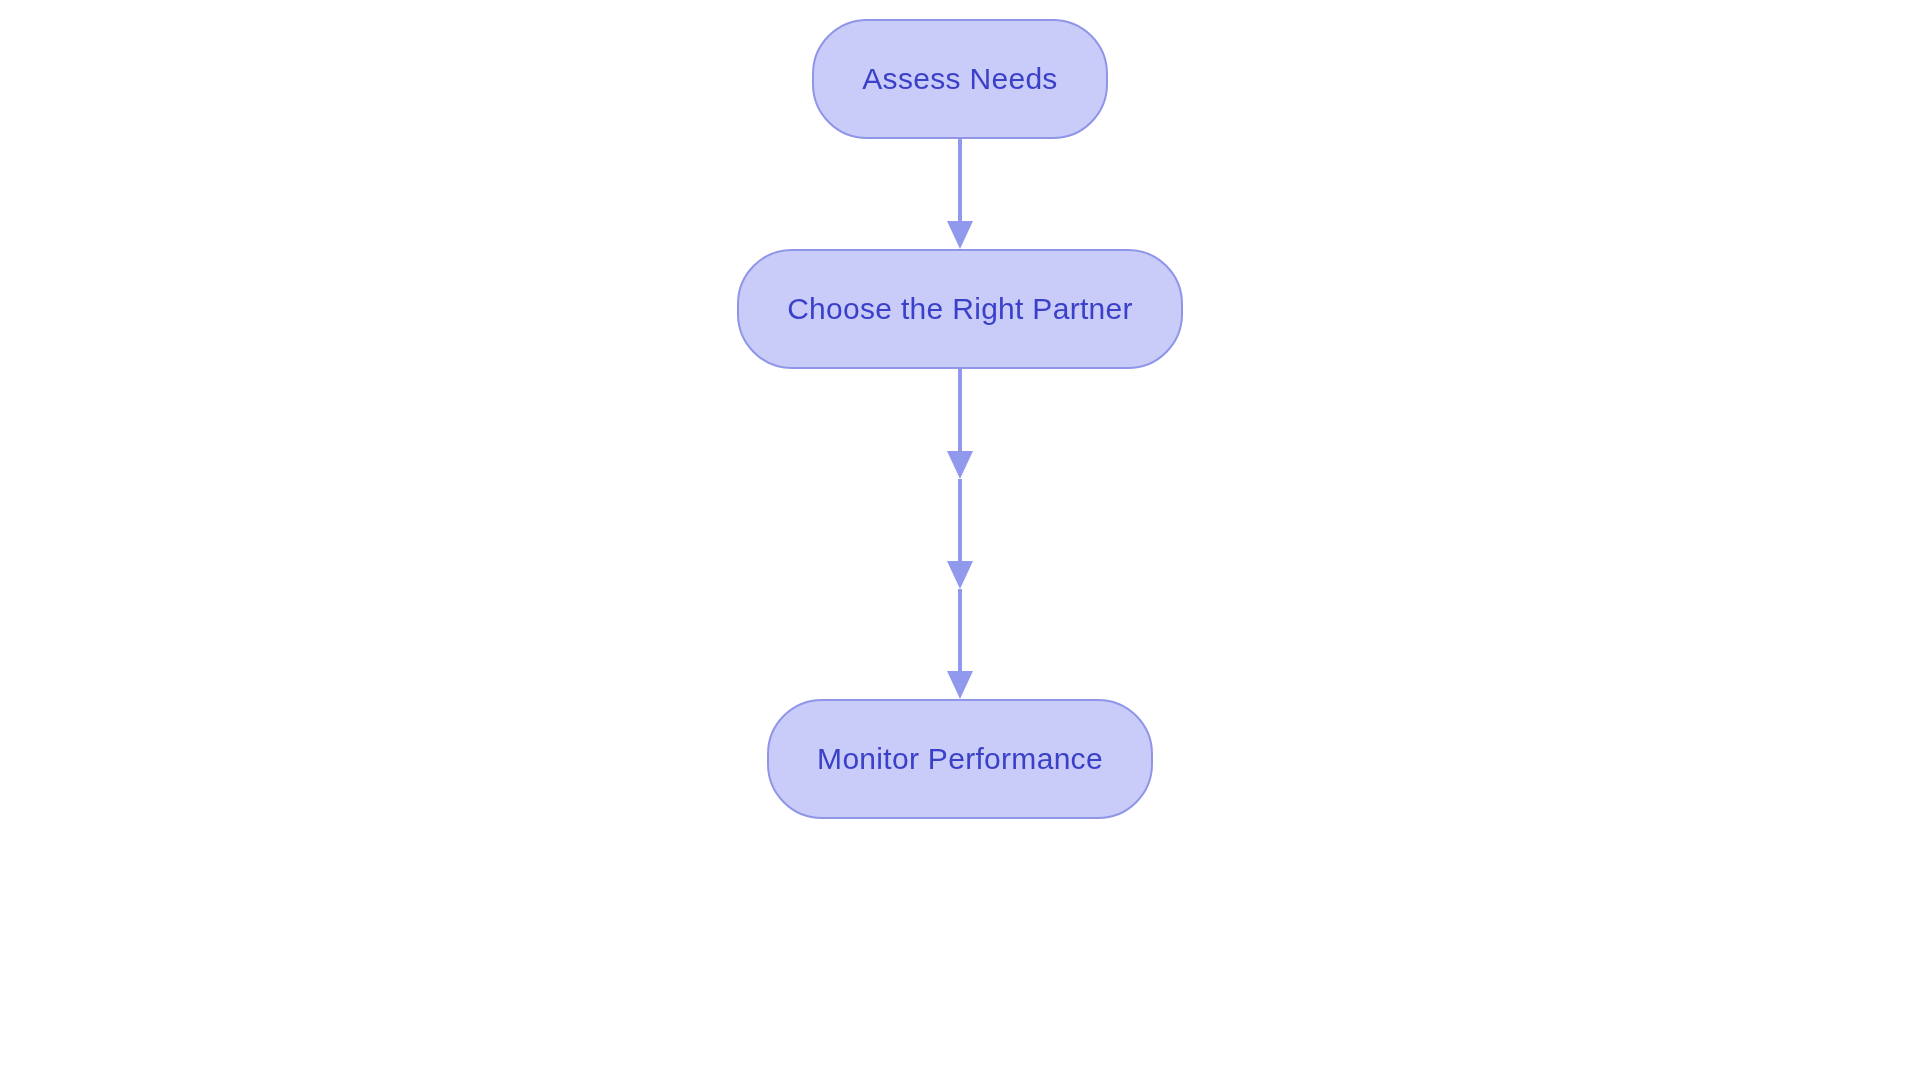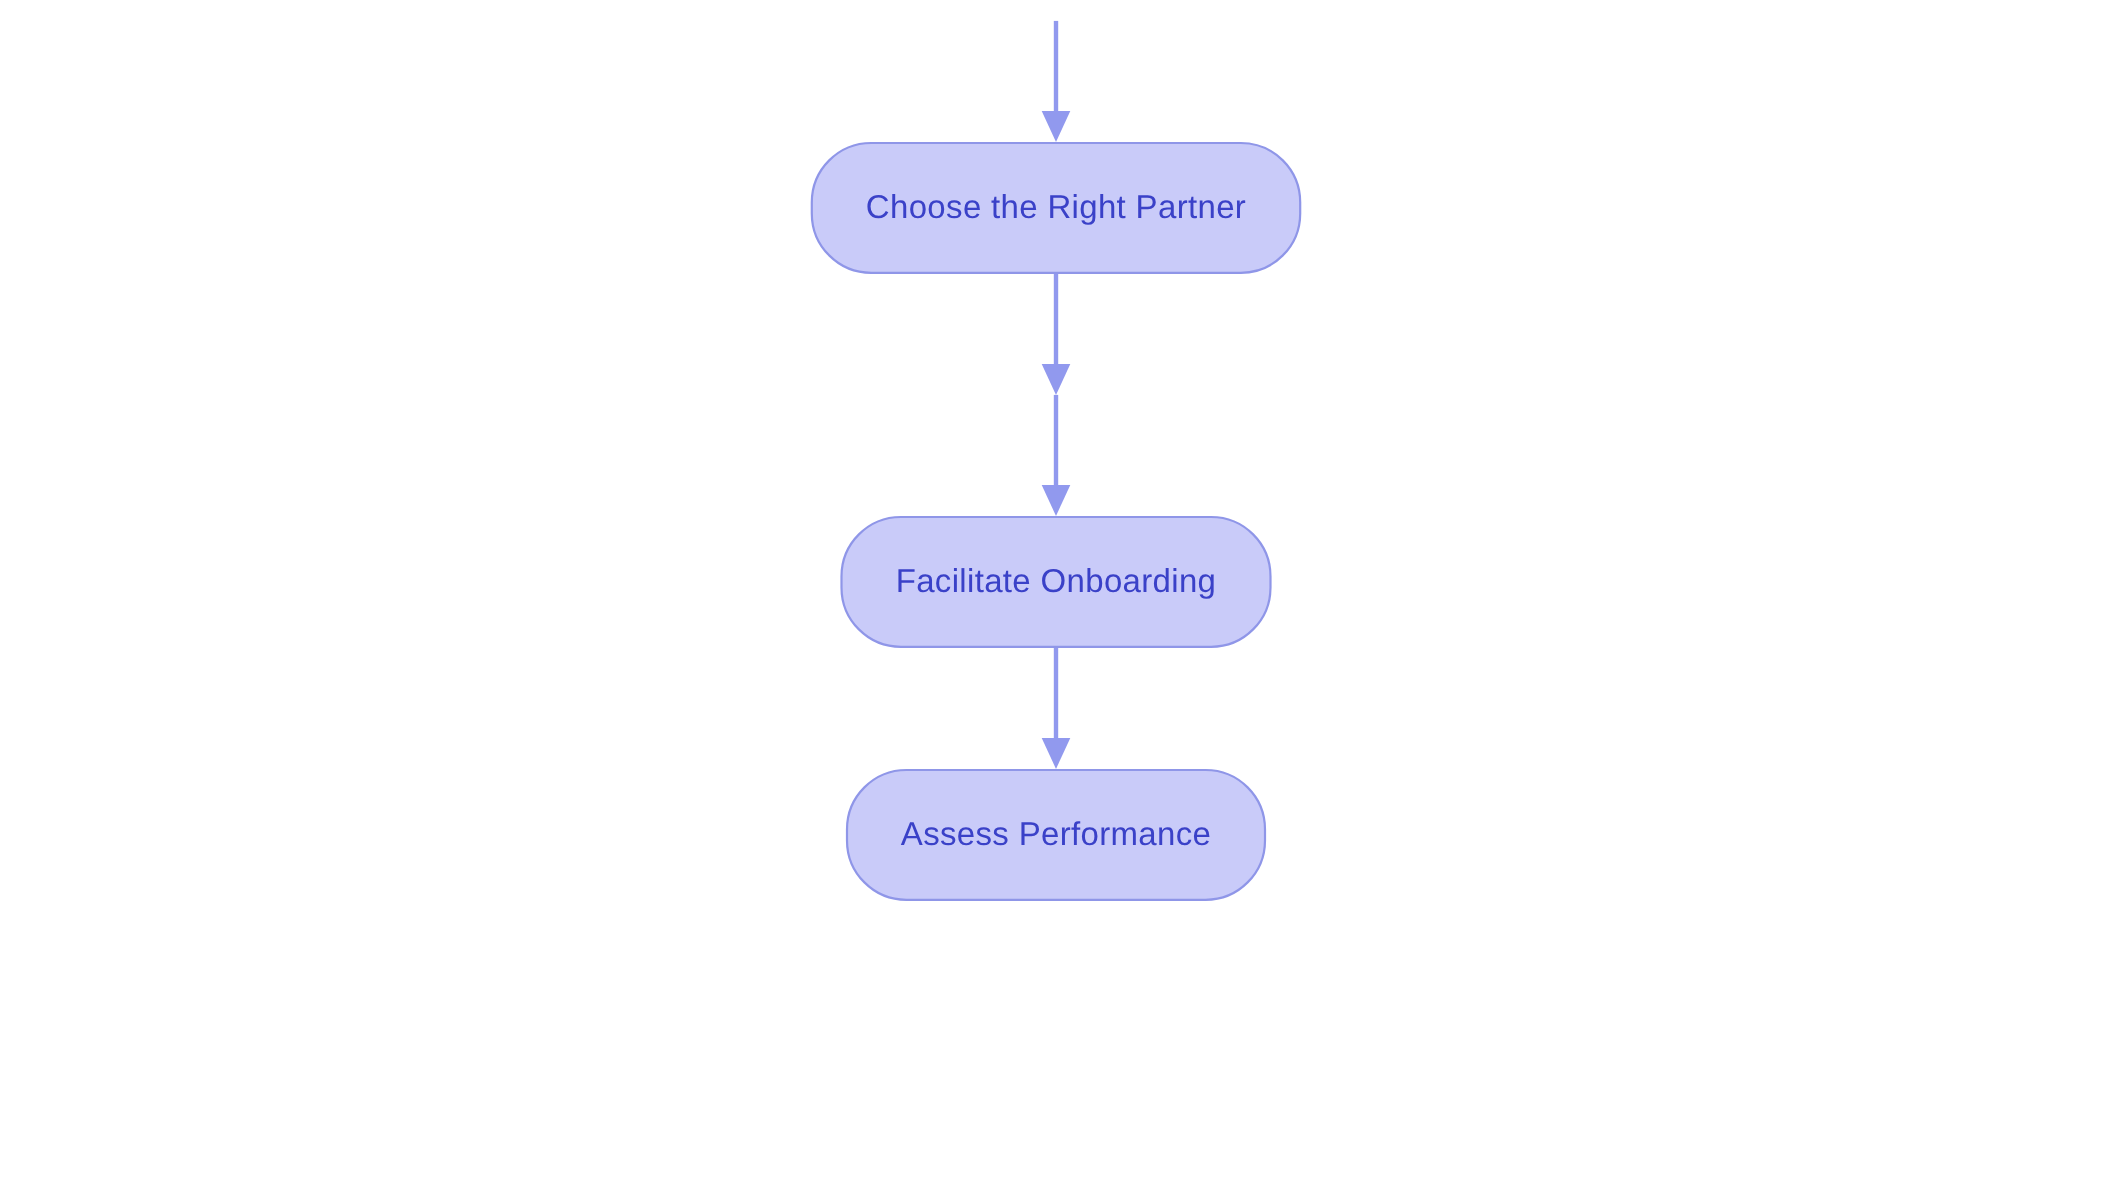--- a/index.html
+++ b/index.html
@@ -61,20 +61,23 @@
     border-left: 13px solid transparent;
     border-right: 13px solid transparent;
     border-top: 28px solid var(--arrow);
   }
 </style>
 </head>
 <body>
 
 <div class="canvas">
 
+  <div class="node">
+    <span class="node-label">Assess Needs</span>
+  </div>
 
   <div class="connector">
     <div class="arrow-line"></div>
     <div class="arrow-head"></div>
   </div>
 
   <div class="node">
     <span class="node-label">Choose the Right Partner</span>
   </div>
 
@@ -82,26 +85,23 @@
     <div class="arrow-line"></div>
     <div class="arrow-head"></div>
   </div>
 
 
   <div class="connector">
     <div class="arrow-line"></div>
     <div class="arrow-head"></div>
   </div>
 
-  <div class="node">
-    <span class="node-label">Facilitate Onboarding</span>
-  </div>
 
   <div class="connector">
     <div class="arrow-line"></div>
     <div class="arrow-head"></div>
   </div>
 
   <div class="node">
-    <span class="node-label">Assess Performance</span>
+    <span class="node-label">Monitor Performance</span>
   </div>
 
 </div>
 
 </body></html>

